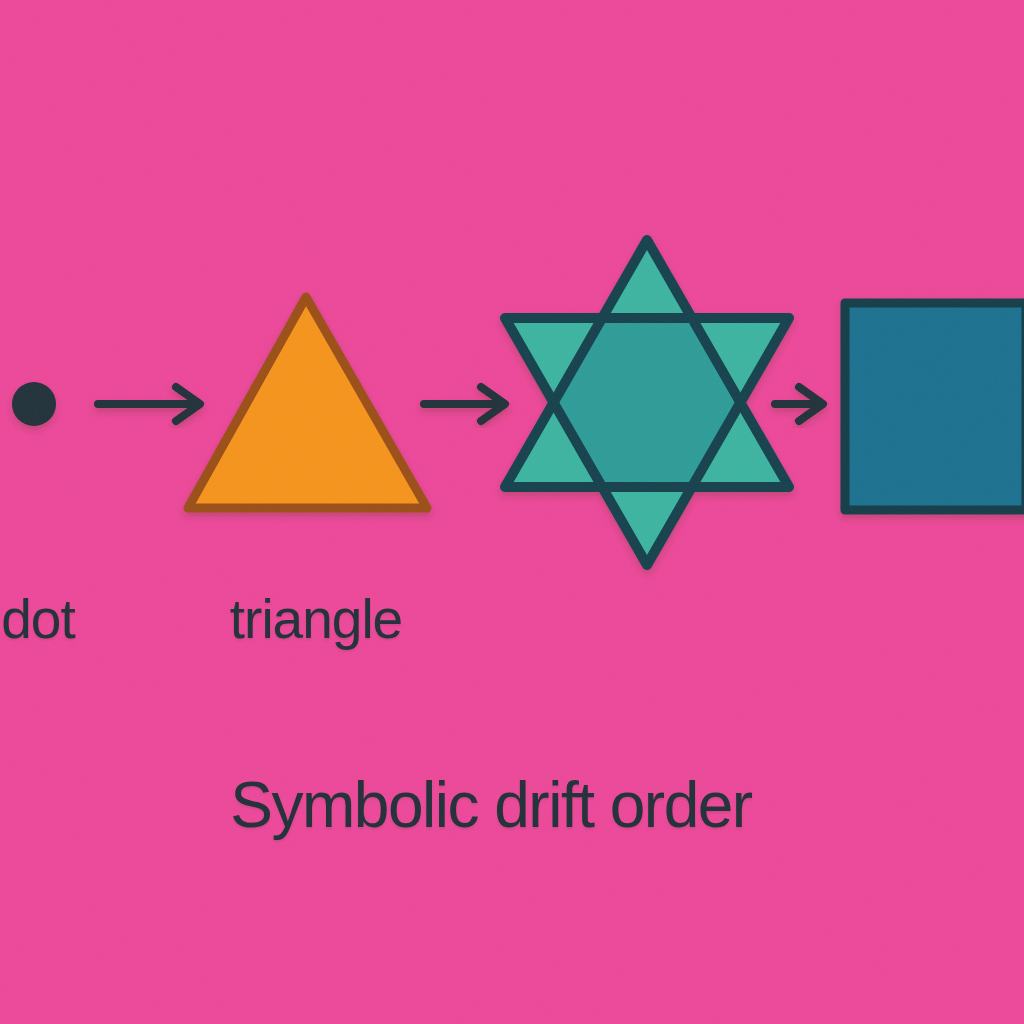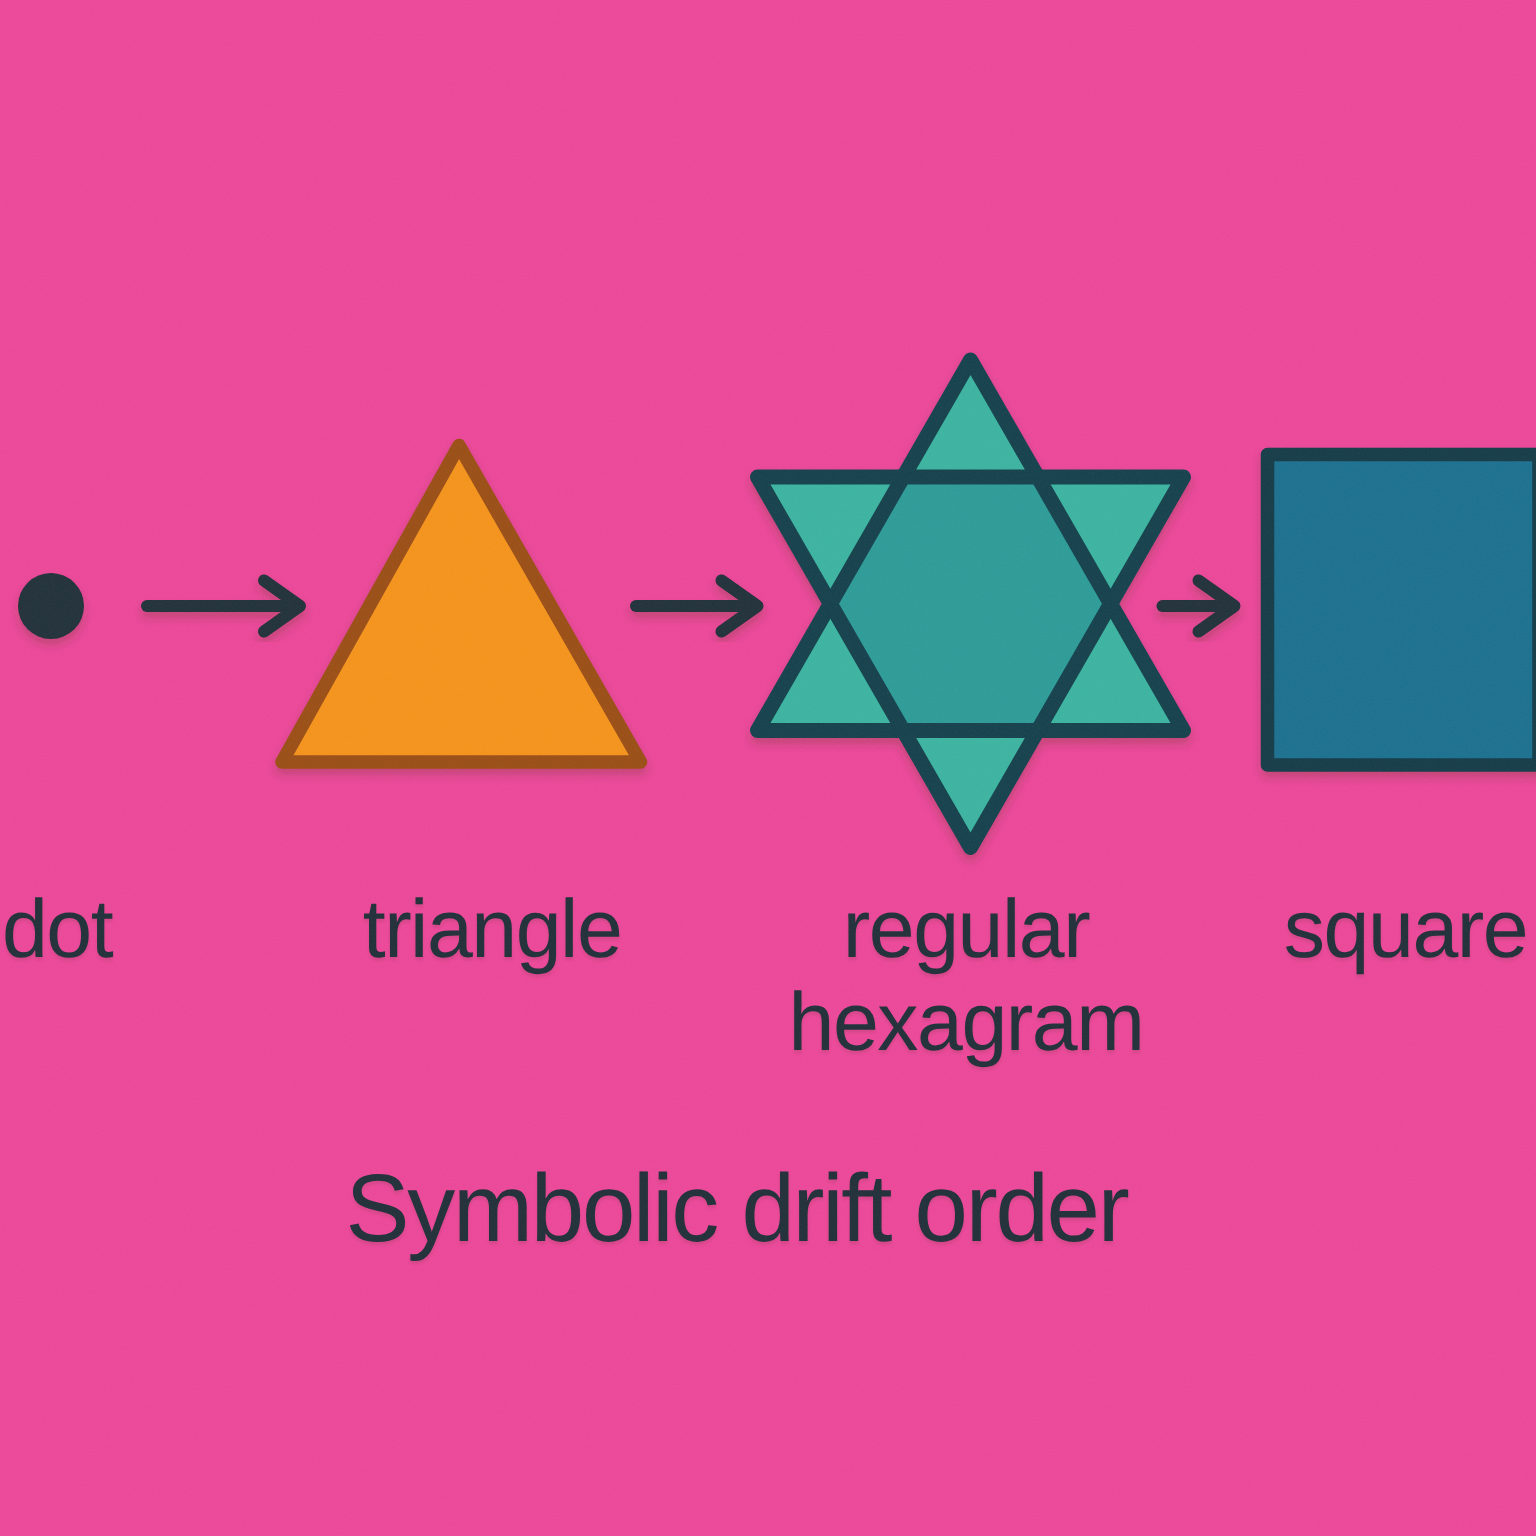--- a/index.html
+++ b/index.html
@@ -102,23 +102,21 @@
       <line x1="775" y1="404" x2="817" y2="404"></line>
       <polyline points="799,387 823,404 799,421"></polyline>
     </g>
 
     <g filter="url(#soft)">
       <rect x="845" y="303" width="181" height="207" stroke-width="9" stroke-linejoin="round" fill="#1f7190" stroke="#133c48"></rect>
     </g>
   </svg>
 
   <div class="shape-label" style="left:38px;  top:588px;">dot</div>
-  <div class="shape-label" style="left:328px; top:588px;">triangle</div>
-  <div class="shape-label wrap" style="left:644px; top:588px;">regular hexagram</div>
-  <div class="shape-label" style="left:937px; top:588px;">square</div>
+  <div class="shape-label" style="left:316px; top:588px;">triangle</div>
 
   <div class="caption" style="left:491px; top:770px;">Symbolic drift order</div>
 
   <svg class="grain" aria-hidden="true">
     <filter id="noise">
       <feTurbulence type="fractalNoise" baseFrequency="0.8" numOctaves="2" stitchTiles="stitch"></feTurbulence>
       <feColorMatrix type="saturate" values="0"></feColorMatrix>
     </filter>
     <rect width="1024" height="1024" filter="url(#noise)"></rect>
   </svg>

